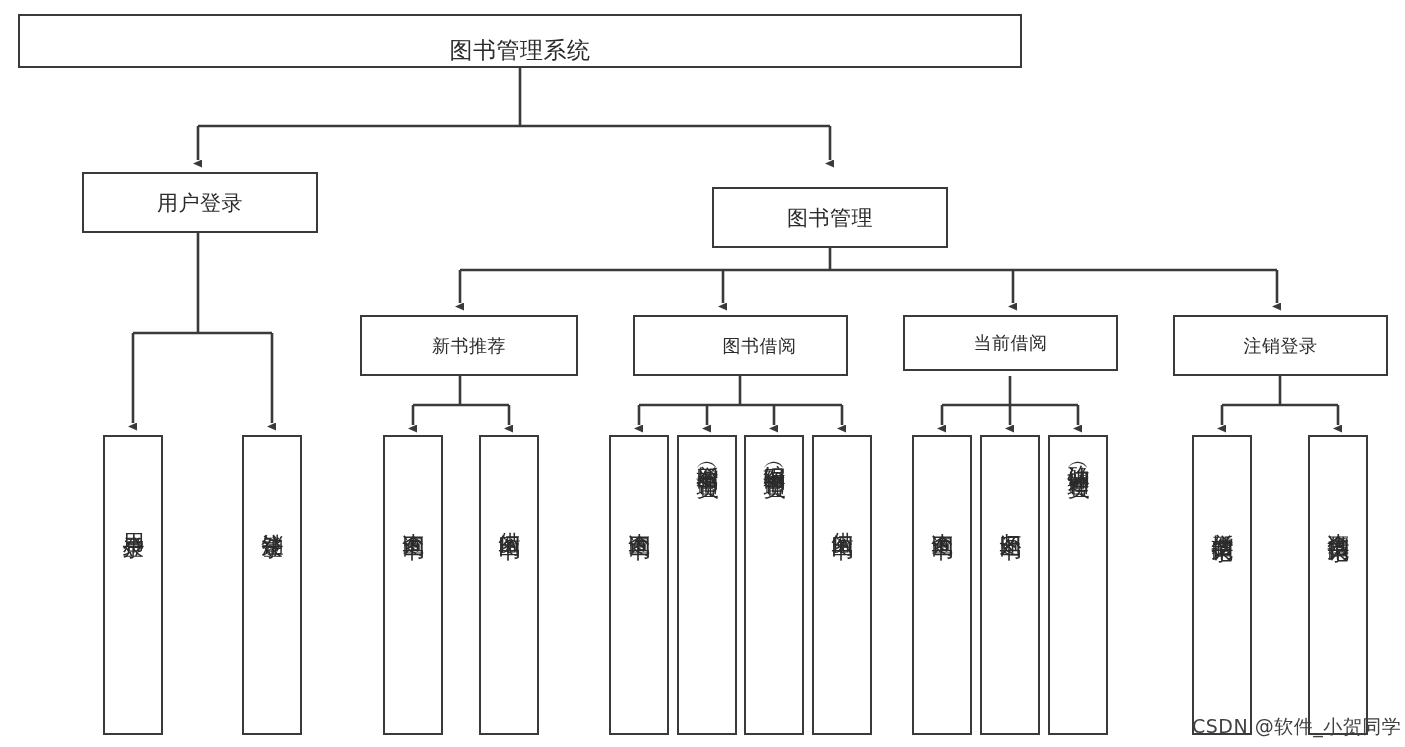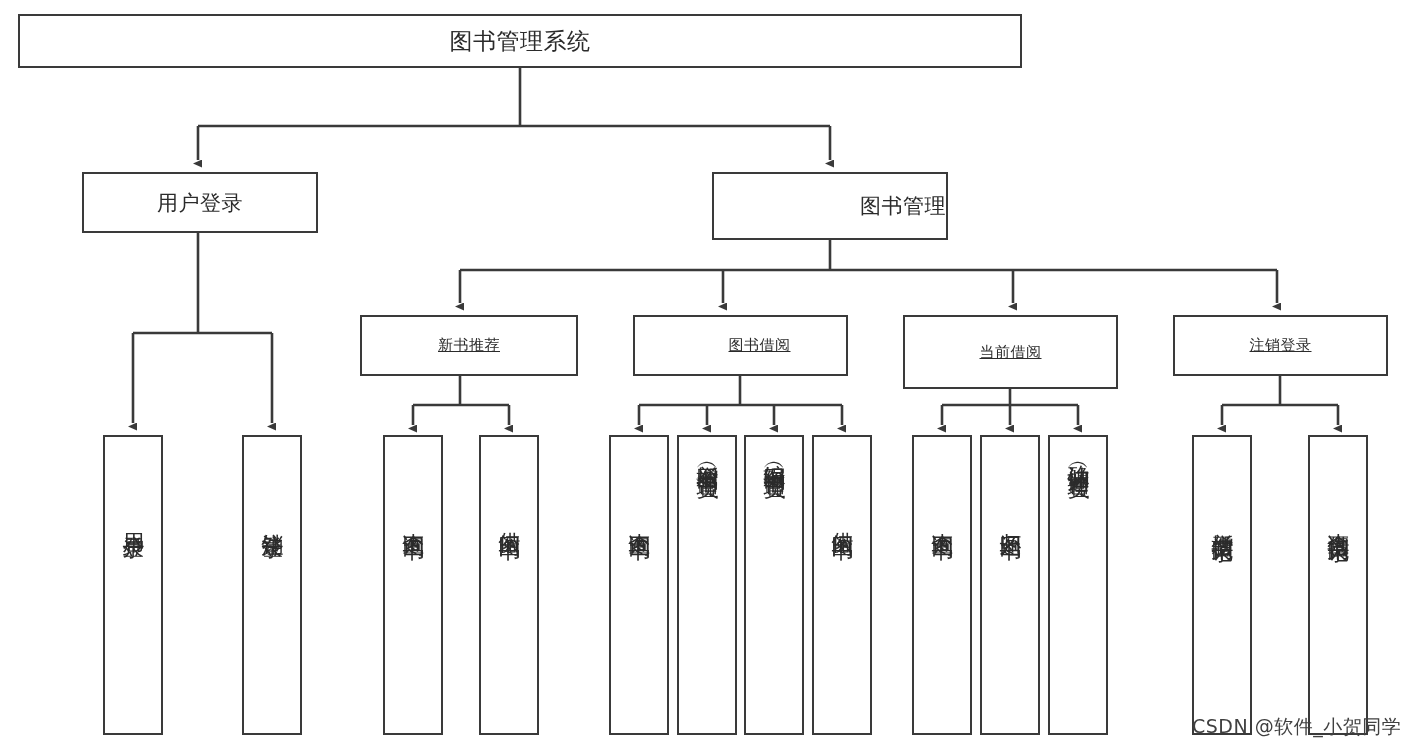--- a/index.html
+++ b/index.html
@@ -43,22 +43,21 @@
   
   .lvl-root {
     font-size: 23px;
   }
   
   .lvl-2 {
     font-size: 21px;
   }
   
   .lvl-3 {
-    font-size: 15px;
-    text-decoration: underline;
+    font-size: 18px;
   }
   
   .leaf {
     align-items: flex-start;
     justify-content: center;
     padding-top: 4px;
   }
   .leaf .node-label {
     writing-mode: vertical-rl;
     text-orientation: upright;
@@ -133,38 +132,38 @@
       <path d="M1010,405 L1010,425" marker-end="url(#arrow)"></path>
       <path d="M1078,405 L1078,425" marker-end="url(#arrow)"></path>
 
       <path d="M1280,376 L1280,405"></path>
       <path d="M1222,405 L1338,405"></path>
       <path d="M1222,405 L1222,425" marker-end="url(#arrow)"></path>
       <path d="M1338,405 L1338,425" marker-end="url(#arrow)"></path>
     </g>
   </svg>
 
-  <div class="node lvl-root" style="left:18px; top:14px; width:1004px; height:54px;">
+  <div class="node lvl-root" style="left:18px; top:14px; width:1004px; height:54px;align-items:flex-end;">
     <span class="node-label">图书管理系统</span>
   </div>
 
   <div class="node lvl-2" style="left:82px; top:172px; width:236px; height:61px;">
     <span class="node-label">用户登录</span>
   </div>
-  <div class="node lvl-2" style="left:712px; top:172px; width:236px; height:68px;justify-content:flex-end;">
+  <div class="node lvl-2" style="left:712px; top:187px; width:236px; height:61px;">
     <span class="node-label">图书管理</span>
   </div>
 
   <div class="node lvl-3" style="left:360px; top:315px; width:218px; height:61px;">
     <span class="node-label">新书推荐</span>
   </div>
   <div class="node lvl-3" style="left:633px; top:315px; width:215px; height:61px;padding-left:38px;">
     <span class="node-label">图书借阅</span>
   </div>
-  <div class="node lvl-3" style="left:903px; top:315px; width:215px; height:74px;">
+  <div class="node lvl-3" style="left:903px; top:315px; width:215px; height:56px;">
     <span class="node-label">当前借阅</span>
   </div>
   <div class="node lvl-3" style="left:1173px; top:315px; width:215px; height:61px;">
     <span class="node-label">注销登录</span>
   </div>
 
   <div class="node leaf leaf-mid" style="left:103px; top:435px; width:60px; height:300px;">
     <span class="node-label">用户登录</span>
   </div>
   <div class="node leaf leaf-mid" style="left:242px; top:435px; width:60px; height:300px;">

